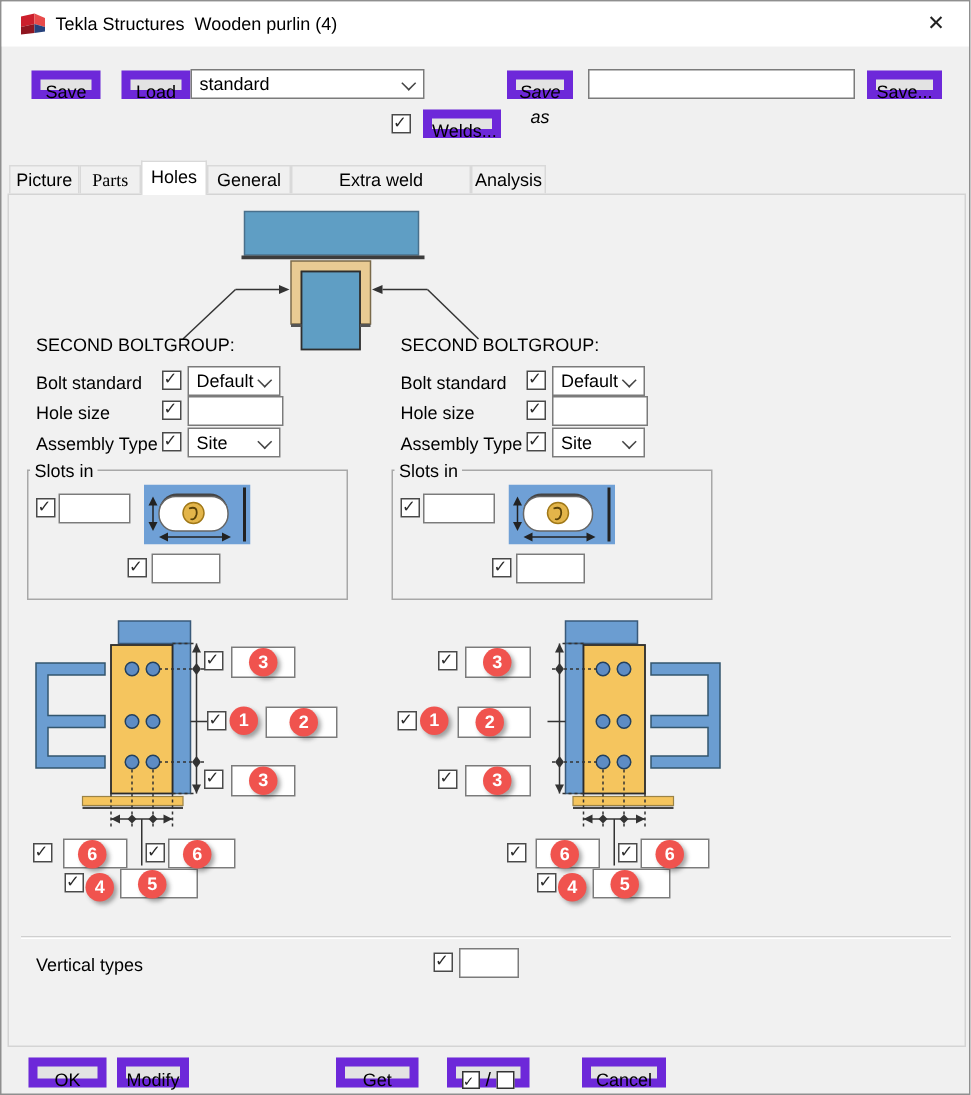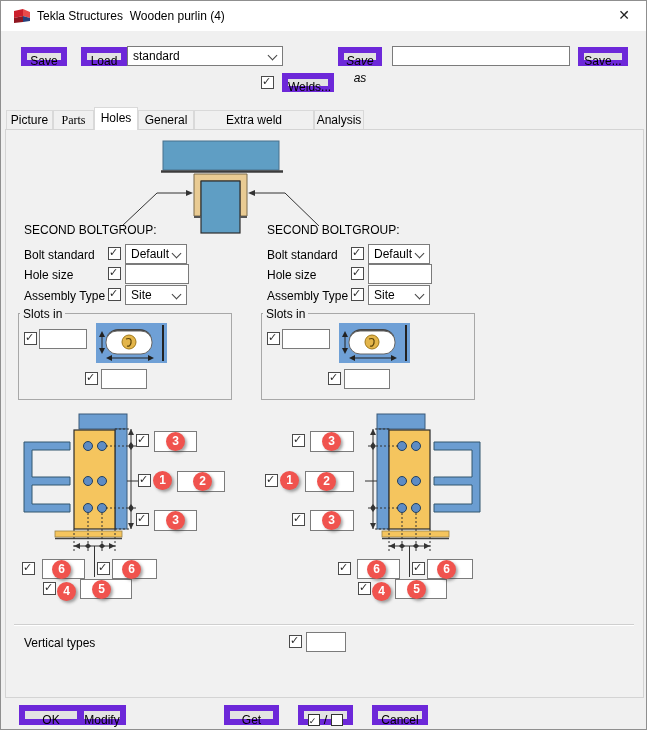--- a/index.html
+++ b/index.html
@@ -256,22 +256,22 @@
     <input class="field" style="left: 389px; top: 449px; width: 52px;" value="">
     <div class="badge" style="left:401px;top:450px;">5</div>
 
     <div class="sep" style="left:8px;top:494px;width:620px;height:1px;"></div>
     <div class="sep2" style="left:8px;top:495px;width:620px;height:1px;"></div>
     <span class="lbl" style="left:18px;top:506px;">Vertical types</span>
     <div class="cb" style="left:283px;top:505px;"></div>
     <input class="field" style="left: 300px; top: 502px; width: 40px;" value="">
   </div>
 
-  <div class="btn" style="left:18px;top:704px;width:64px;height:20px;line-height:18px;">OK</div>
+  <div class="btn" style="left:18px;top:704px;width:52px;height:20px;line-height:18px;">OK</div>
   <div class="btn" style="left:77px;top:704px;width:48px;height:20px;line-height:18px;">Modify</div>
   <div class="btn" style="left:150px;top:733px;width:67px;height:20px;line-height:18px;margin-top:35px;">Modify</div>
   <div class="btn" style="left:223px;top:704px;width:55px;height:20px;line-height:18px;">Get</div>
   <div class="btn" style="left:297px;top:704px;width:55px;height:20px;line-height:18px;">
     <span class="mini-cb checked"></span><span class="slash">/</span><span class="mini-cb"></span>
   </div>
-  <div class="btn" style="left:371px;top:704px;width:56px;height:20px;line-height:18px;">Cancel</div>
+  <div class="btn" style="left:387px;top:704px;width:56px;height:20px;line-height:18px;">Cancel</div>
 
 </div>
 
 </body></html>

